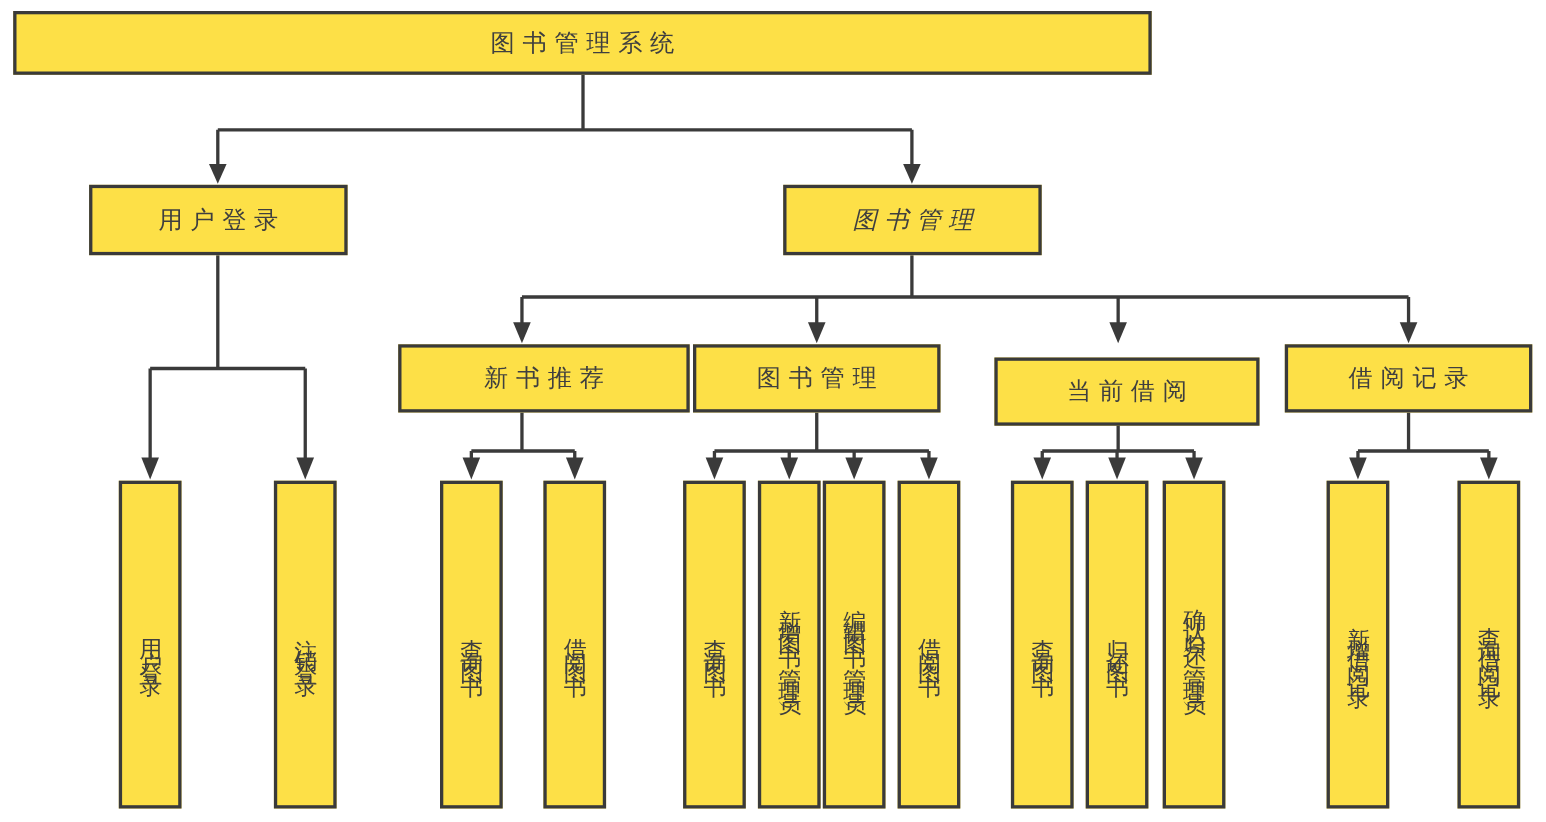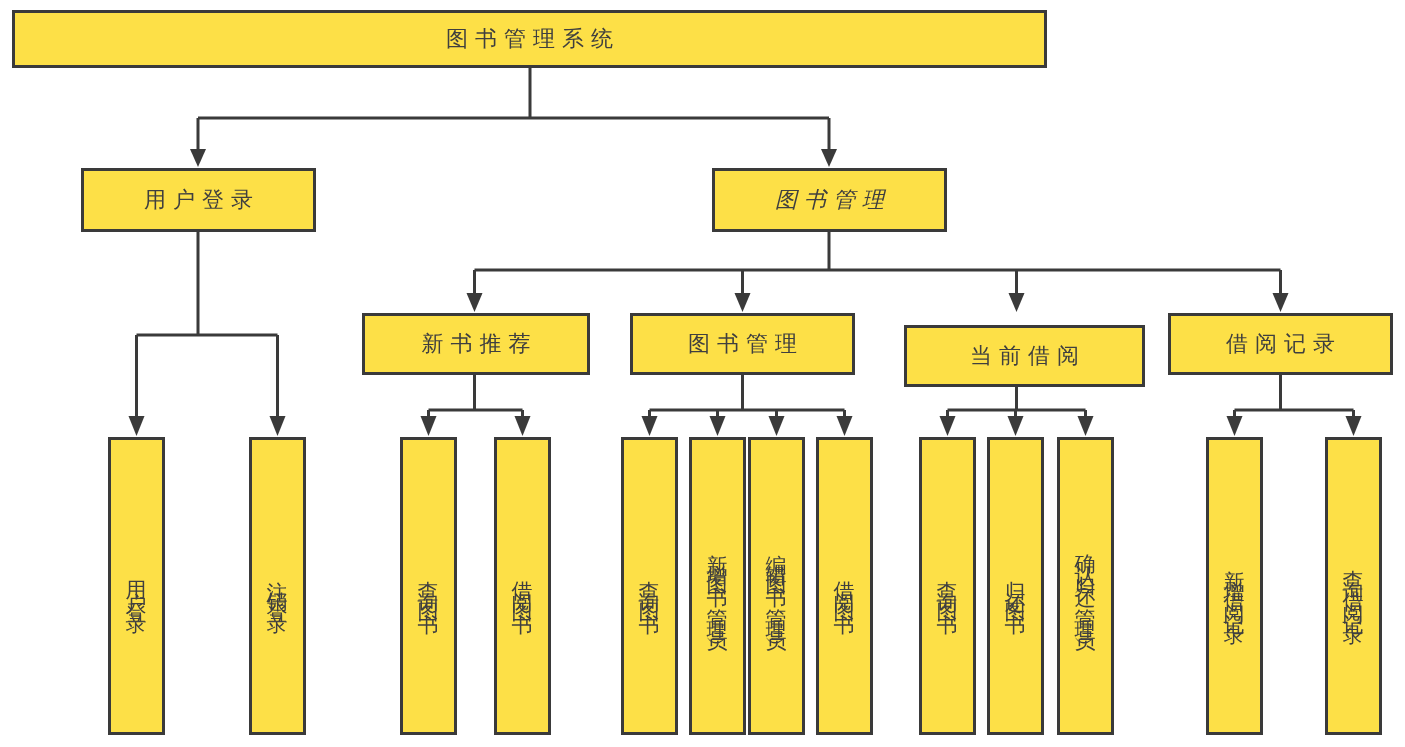--- a/index.html
+++ b/index.html
@@ -101,21 +101,21 @@
     <span>图书管理系统</span>
   </div>
 
   <div class="node h-node" style="left:81px; top:168px; width:235px; height:64px;">
     <span>用户登录</span>
   </div>
   <div class="node h-node" style="left:712px; top:168px; width:235px; height:64px;font-style:italic;">
     <span>图书管理</span>
   </div>
 
-  <div class="node h-node" style="left:362px; top:313px; width:228px; height:62px;">
+  <div class="node h-node" style="left:362px; top:313px; width:265px; height:62px;">
     <span>新书推荐</span>
   </div>
   <div class="node h-node" style="left:630px; top:313px; width:225px; height:62px;">
     <span>图书管理</span>
   </div>
   <div class="node h-node" style="left:904px; top:313px; width:241px; height:62px;margin-top:12px;">
     <span>当前借阅</span>
   </div>
   <div class="node h-node" style="left:1168px; top:313px; width:225px; height:62px;text-align:right;">
     <span>借阅记录</span>

